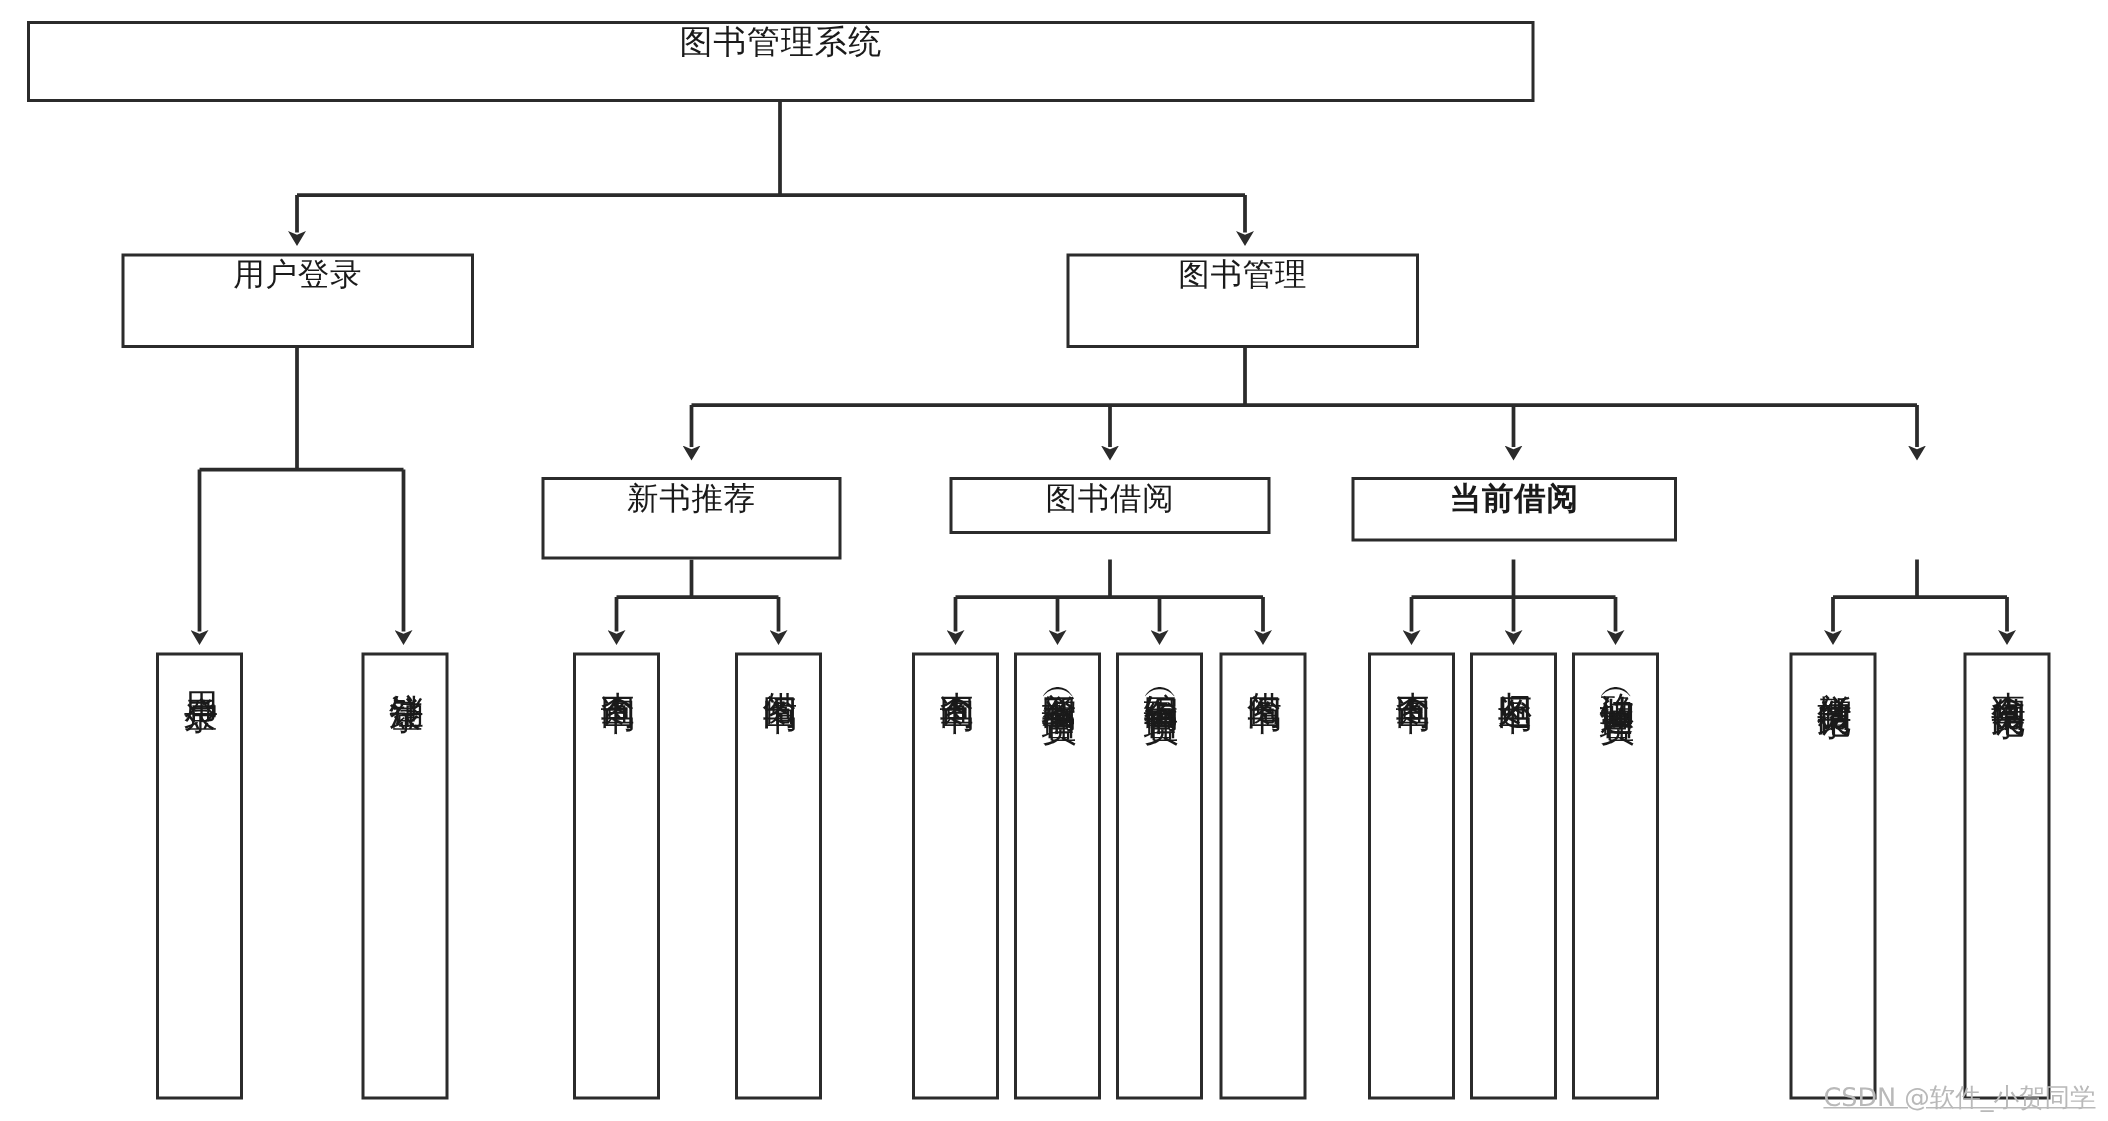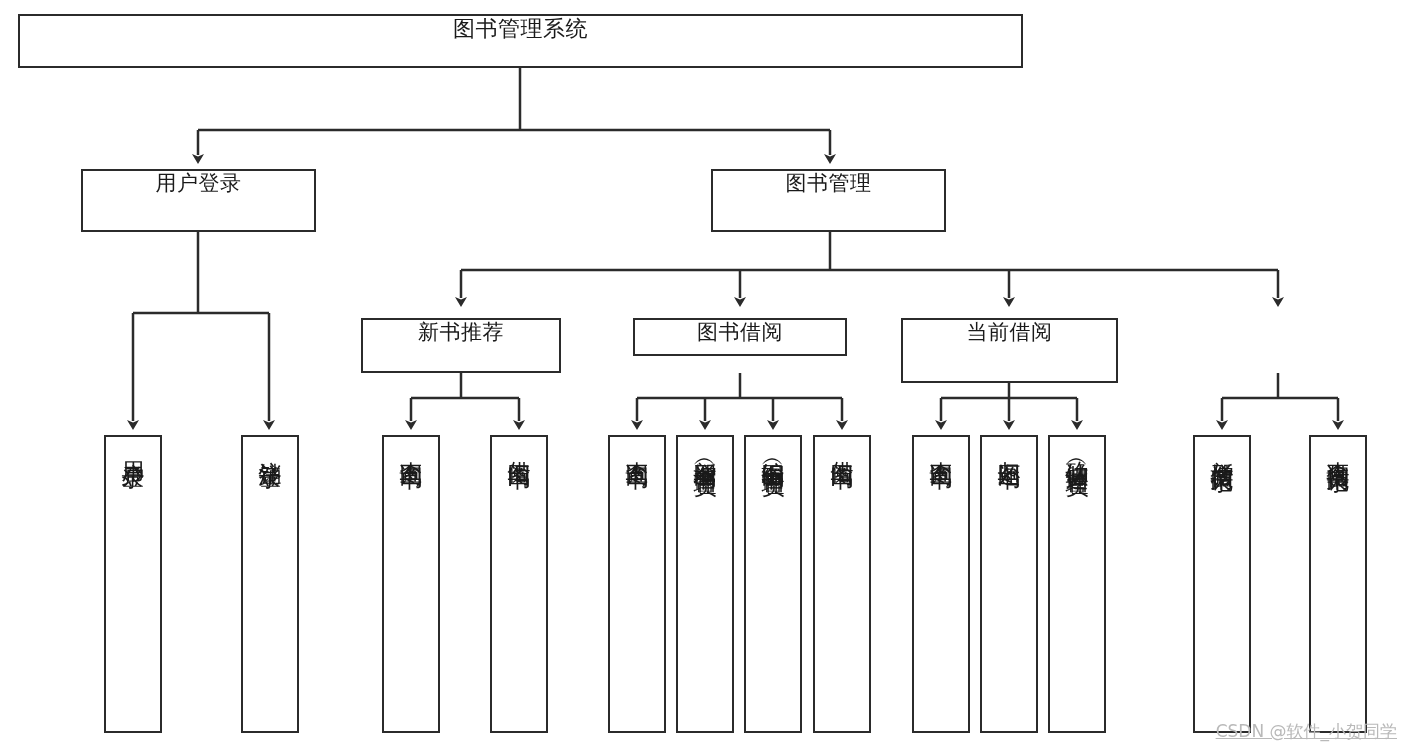--- a/index.html
+++ b/index.html
@@ -135,21 +135,21 @@
   <div class="node horizontal" style="left:711px; top:169px; width:235px; height:63px;">
     <span class="label">图书管理</span>
   </div>
 
   <div class="node horizontal" style="left:361px; top:318px; width:200px; height:55px;">
     <span class="label">新书推荐</span>
   </div>
   <div class="node horizontal" style="left:633px; top:318px; width:214px; height:38px;">
     <span class="label">图书借阅</span>
   </div>
-  <div class="node horizontal" style="left:901px; top:318px; width:217px; height:65px;">
+  <div class="node horizontal" style="left:901px; top:318px; width:217px; height:43px;font-weight:bold;">
     <span class="label">当前借阅</span>
   </div>
 
   <div class="node vertical" style="left:104px; top:435px; width:58px; height:298px;">
     <span class="label">用户登录</span>
   </div>
   <div class="node vertical" style="left:241px; top:435px; width:58px; height:298px;">
     <span class="label">注销登录</span>
   </div>
 

